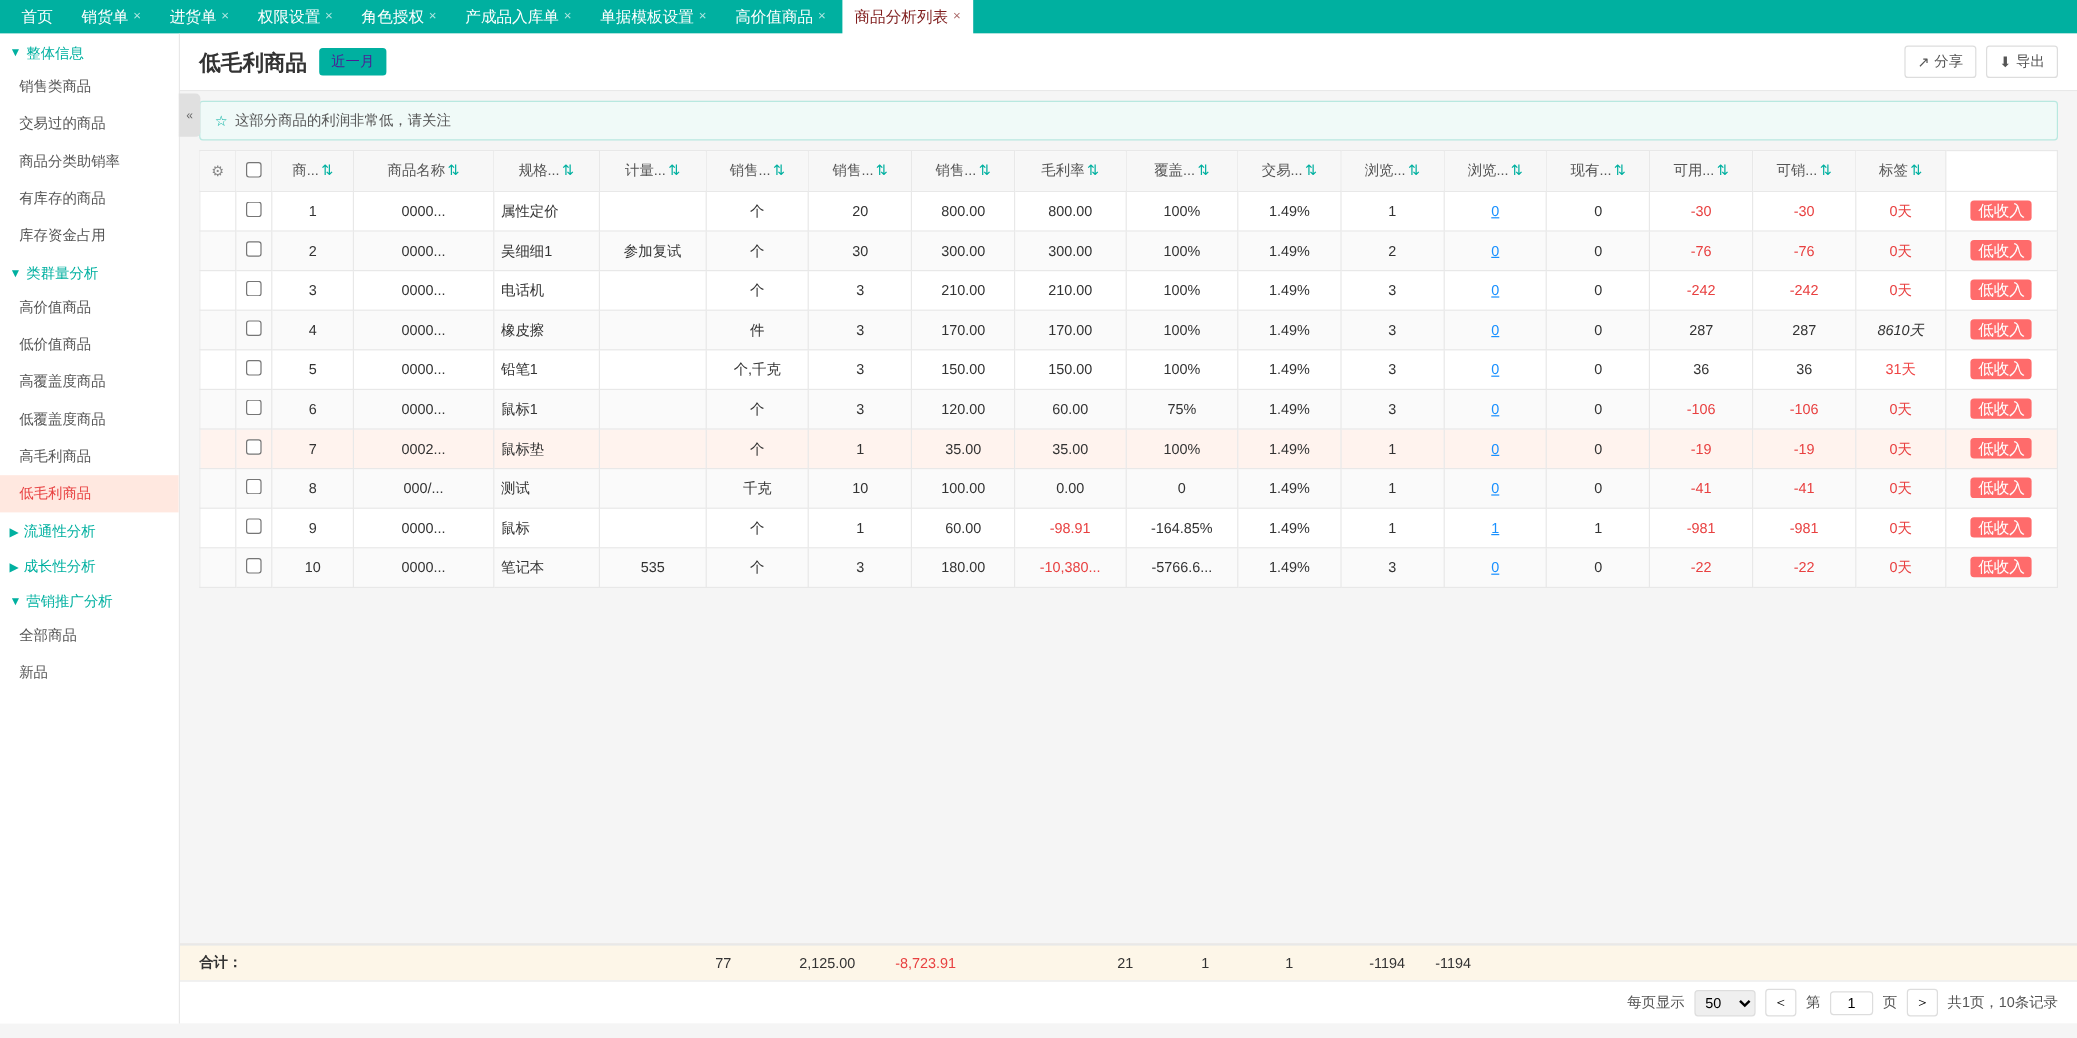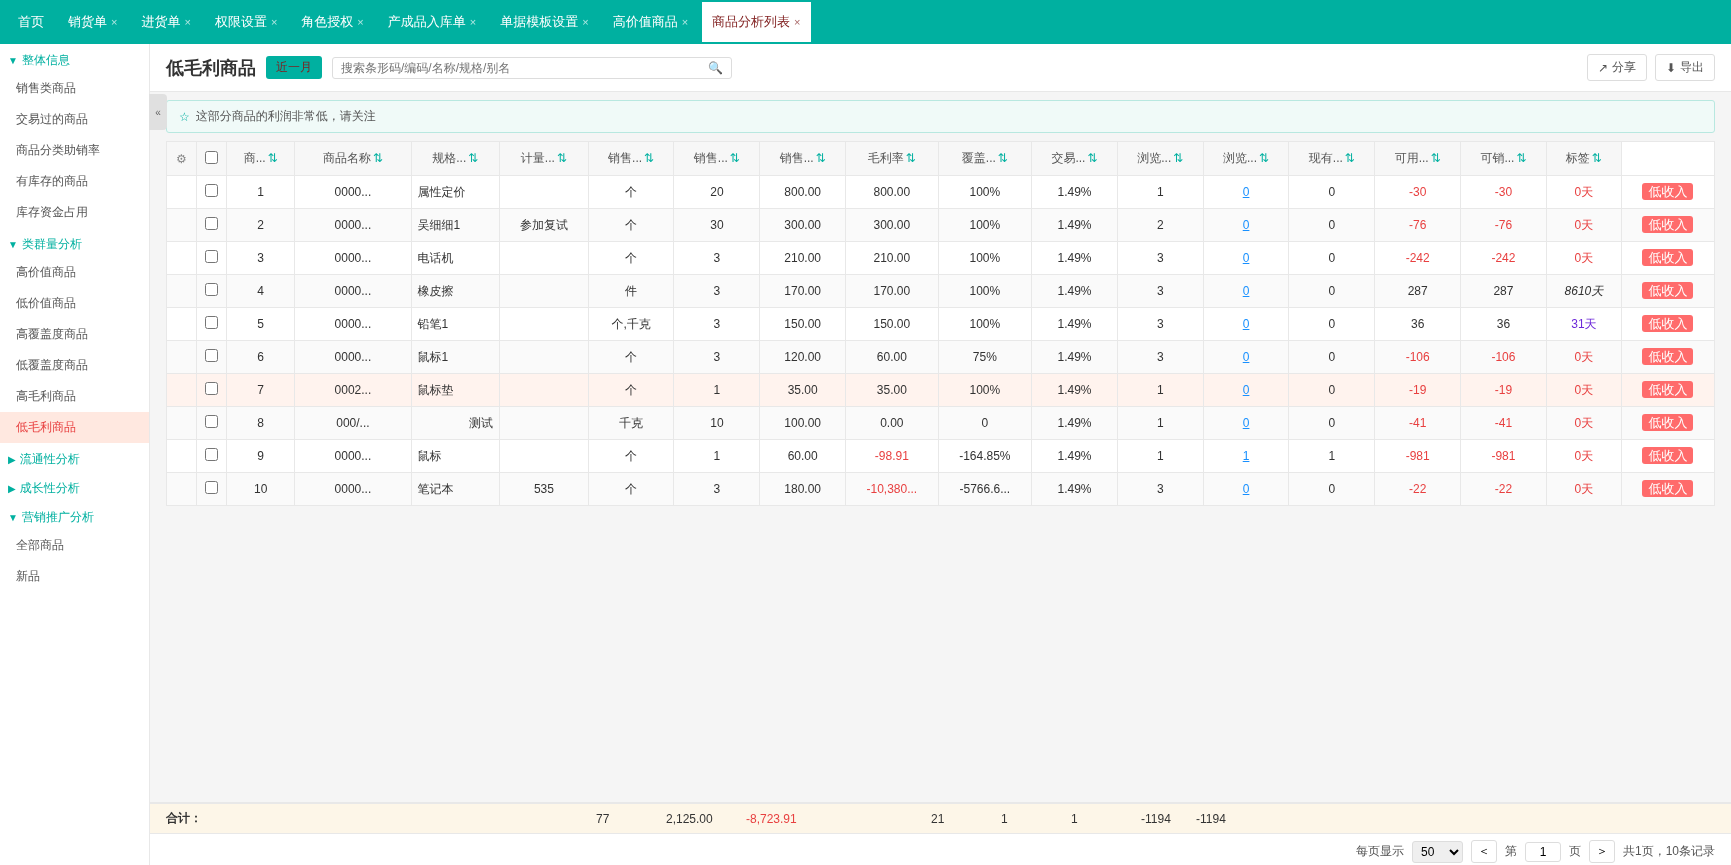--- a/index.html
+++ b/index.html
@@ -1,20 +1,20 @@
 <!DOCTYPE html>
 <html><head>
   <meta charset="utf-8">
   <style>
     * { margin: 0; padding: 0; box-sizing: border-box; }
     body { font-family: "Microsoft YaHei", Arial, sans-serif; font-size: 12px; background: #f5f5f5; color: #333; overflow: hidden; width: 1731px; height: 865px; }
 
     
     .top-nav {
-      display: flex; align-items: center; height: 44px;
+      display: flex; align-items: center; height: 28px;
       background: #00b0a0; color: #fff; padding: 0 8px; gap: 4px;
     }
     .nav-item {
       padding: 0 10px; height: 40px; display: flex; align-items: center;
       cursor: pointer; font-size: 13px; white-space: nowrap; position: relative;
     }
     .nav-item.active { background: #fff; color: #7f1d1d; }
     .nav-item .close-x { margin-left: 4px; font-size: 11px; opacity: 0.7; }
 
     
@@ -38,21 +38,21 @@
     
     .content { flex: 1; display: flex; flex-direction: column; overflow: hidden; background: #f5f5f5; }
 
     
     .content-header {
       background: #fff; padding: 10px 16px; display: flex; align-items: center;
       gap: 10px; border-bottom: 1px solid #e8e8e8;
     }
     .page-title { font-size: 18px; font-weight: bold; color: #333; }
     .date-filter-btn {
-      background: #00b0a0; color: #7f1d1d; border: none; padding: 3px 10px;
+      background: #00b0a0; color: #4c1d95; border: none; padding: 3px 10px;
       border-radius: 3px; cursor: pointer; font-size: 12px;
     }
     .search-box {
       display: flex; align-items: center; border: 1px solid #ddd;
       border-radius: 3px; padding: 3px 8px; gap: 4px; flex: 1; max-width: 400px;
     }
     .search-box input {
       border: none; outline: none; font-size: 12px; flex: 1;
       color: #999;
     }
@@ -208,24 +208,20 @@
         <span style="font-size:10px; color:#666;">«</span>
       </div>
     </div>
   </div>
 
   <div class="content">
 
     <div class="content-header">
       <span class="page-title">低毛利商品</span>
       <button class="date-filter-btn">近一月</button>
-      <div class="search-box">
-        <input type="text" placeholder="搜索条形码/编码/名称/规格/别名" style="">
-        <span style="color:#aaa; cursor:pointer;">🔍</span>
-      </div>
       <div class="header-actions">
         <button class="action-btn">
           <span>↗</span>
           <span>分享</span>
         </button>
         <button class="action-btn">
           <span>⬇</span>
           <span>导出</span>
         </button>
       </div>
@@ -360,21 +356,21 @@
       <td>3</td>
       <td>150.00</td>
       <td style="">150.00</td>
       <td>100%</td>
       <td>1.49%</td>
       <td>3</td>
       <td><span class="zero-link">0</span></td>
       <td>0</td>
       <td style="">36</td>
       <td style="">36</td>
-      <td style="color:#6d28d9;">31天</td>
+      <td style="color:#ef4444;">31天</td>
       <td><span class="tag-badge">低收入</span></td>
     </tr>
             <tr>
       <td></td>
       <td><input type="checkbox" style=""></td>
       <td>6</td>
       <td>0000...</td>
       <td style="text-align:left;">鼠标1</td>
       <td></td>
       <td>个</td>
@@ -410,21 +406,21 @@
       <td style="color:#e84040;">-19</td>
       <td style="color:#e84040;">-19</td>
       <td style="color:#e84040;">0天</td>
       <td><span class="tag-badge">低收入</span></td>
     </tr>
             <tr>
       <td></td>
       <td><input type="checkbox" style=""></td>
       <td>8</td>
       <td>000/...</td>
-      <td style="text-align:right;">测试</td>
+      <td style="text-align:left;">测试</td>
       <td></td>
       <td>千克</td>
       <td>10</td>
       <td>100.00</td>
       <td style="">0.00</td>
       <td>0</td>
       <td>1.49%</td>
       <td>1</td>
       <td><span class="zero-link">0</span></td>
       <td>0</td>

